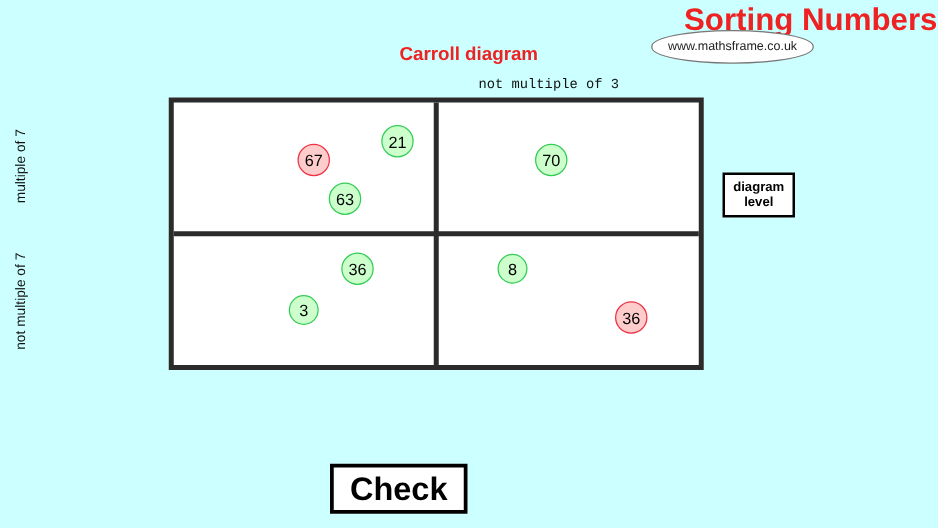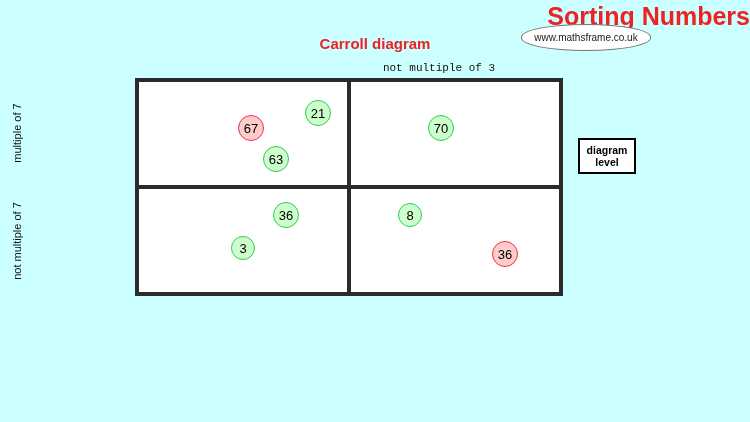--- a/index.html
+++ b/index.html
@@ -259,14 +259,17 @@
         <span>36</span>
       </div>
     </div>
 
   <div id="change-level">
     <span>diagram</span>
     <span>level</span>
   </div>
 
 
+  <div id="check-button">
+    <span>Check</span>
+  </div>
 
 </div>
 
 </body></html>

